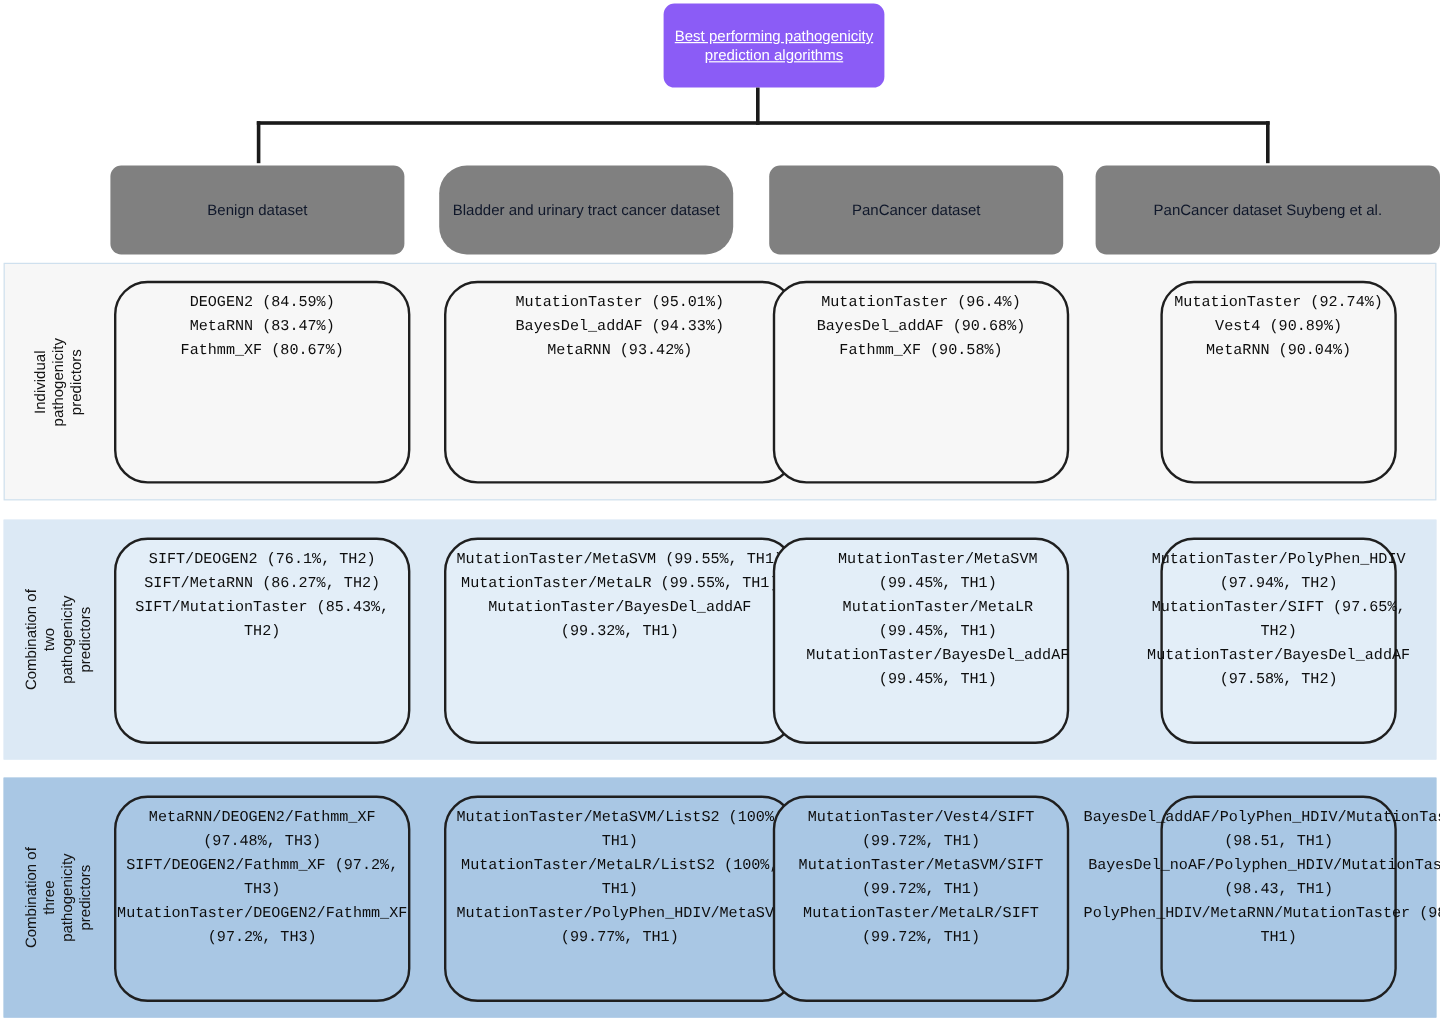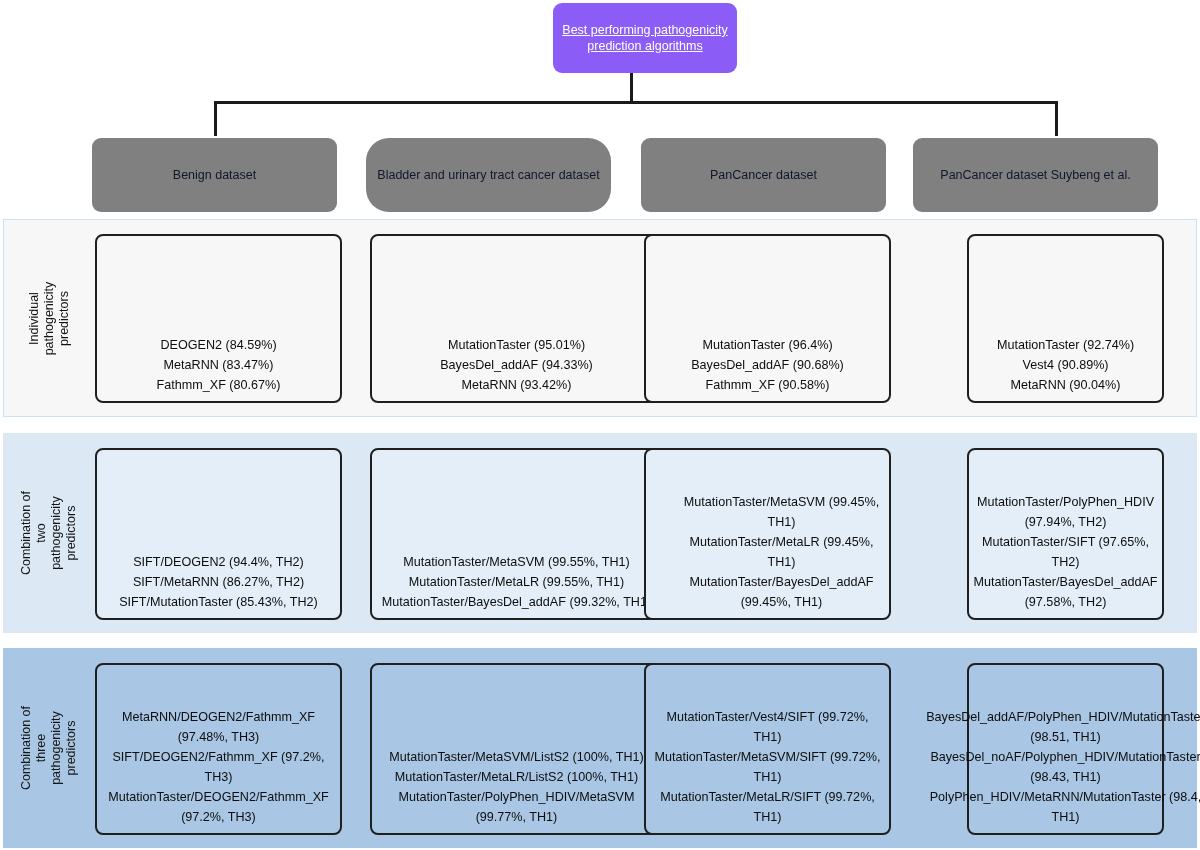--- a/index.html
+++ b/index.html
@@ -64,21 +64,21 @@
     display: flex;
     align-items: center;
     justify-content: center;
     text-align: center;
     box-sizing: border-box;
     padding: 2px 10px;
   }
   .ds-col-0 { left: 92px;  width: 245px; }
   .ds-col-1 { left: 366px; width: 245px; border-radius: 23px; }
   .ds-col-2 { left: 641px; width: 245px; }
-  .ds-col-3 { left: 913px; width: 245px; }
+  .ds-col-3 { left: 913px; width: 287px; }
 
   
   .band {
     position: absolute;
     left: 3px;
     width: 1194px;
     box-sizing: border-box;
   }
   .band-0 {
     top: 219px; height: 198px;
@@ -119,30 +119,31 @@
   .band-label.two-line span,
   .band-label.three-line span {
     white-space: normal;
     width: 180px;
   }
 
   
   .card {
     position: absolute;
     border: 2px solid #1f1f1f;
-    border-radius: 8px;
-    box-sizing: border-box;
-    display: flex;
-    align-items: flex-end;
+    border-radius: 28px;
+    box-sizing: border-box;
+    display: flex;
+    align-items: flex-start;
     justify-content: center;
     text-align: center;
     font-size: 12.6px;
     line-height: 20px;
     color: #0d0d0d;
     padding: 6px 8px;
+    font-family: Liberation Mono, monospace;
   }
   .band-0 .card { background: #f7f7f7; }
   .band-1 .card { background: #e3eef8; }
   .band-2 .card { background: #a9c7e4; }
 
   .card-0 { left: 91px;  width: 247px; }
   .card-1 { left: 366px; width: 293px; }
   .card-2 { left: 640px; width: 247px; }
   .card-3 { left: 963px; width: 197px; }
 
@@ -193,21 +194,21 @@
 Vest4 (90.89%)
 MetaRNN (90.04%)</p>
     </div>
   </div>
 
   <div class="band band-1">
     <div class="band-label three-line">
       <span style="white-space: pre-line;">Combination of two pathogenicity predictors</span>
     </div>
     <div class="card card-0">
-      <p style="white-space: pre-line;">SIFT/DEOGEN2 (94.4%, TH2)
+      <p style="white-space: pre-line;">SIFT/DEOGEN2 (76.1%, TH2)
 SIFT/MetaRNN (86.27%, TH2)
 SIFT/MutationTaster (85.43%, TH2)</p>
     </div>
     <div class="card card-1">
       <p style="white-space: pre-line;">MutationTaster/MetaSVM (99.55%, TH1)
 MutationTaster/MetaLR (99.55%, TH1)
 MutationTaster/BayesDel_addAF (99.32%, TH1)</p>
     </div>
     <div class="card card-2">
       <p style="white-space: pre-line; margin-left: 28px;">MutationTaster/MetaSVM (99.45%, TH1)

